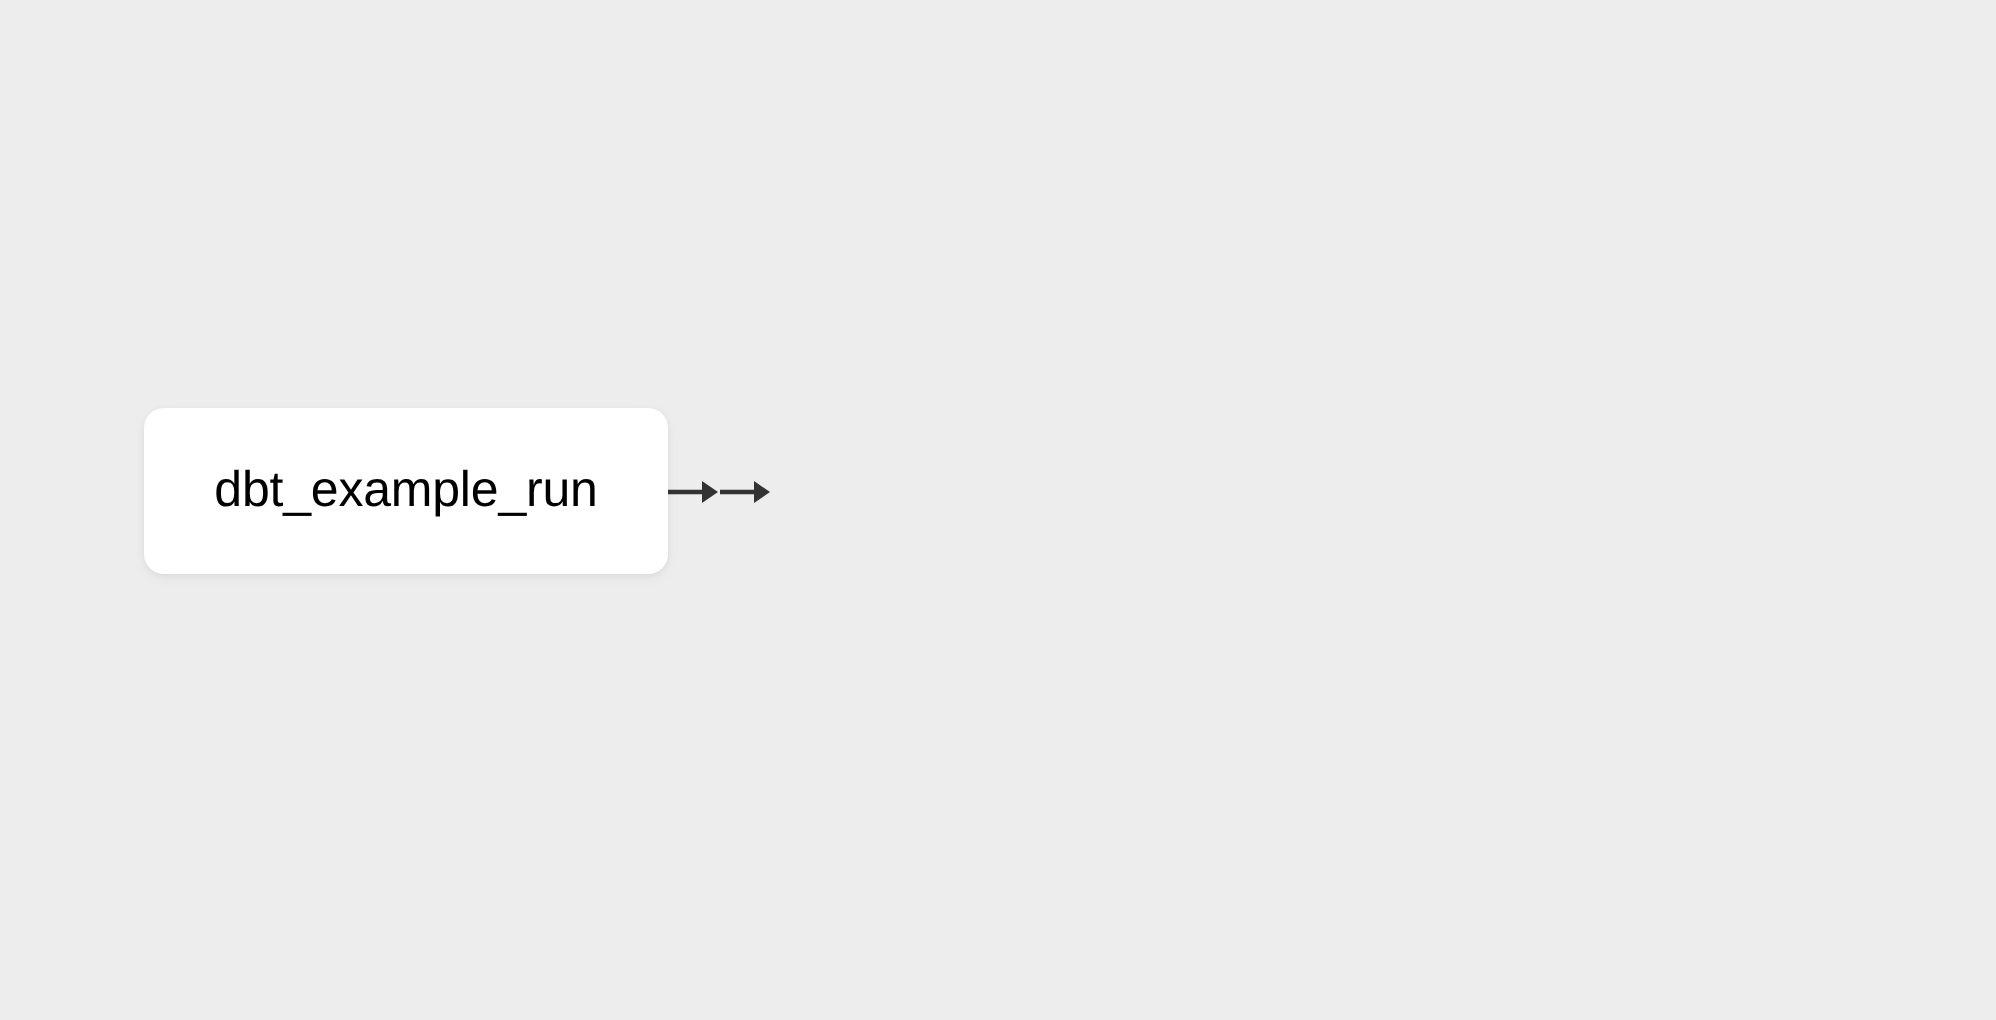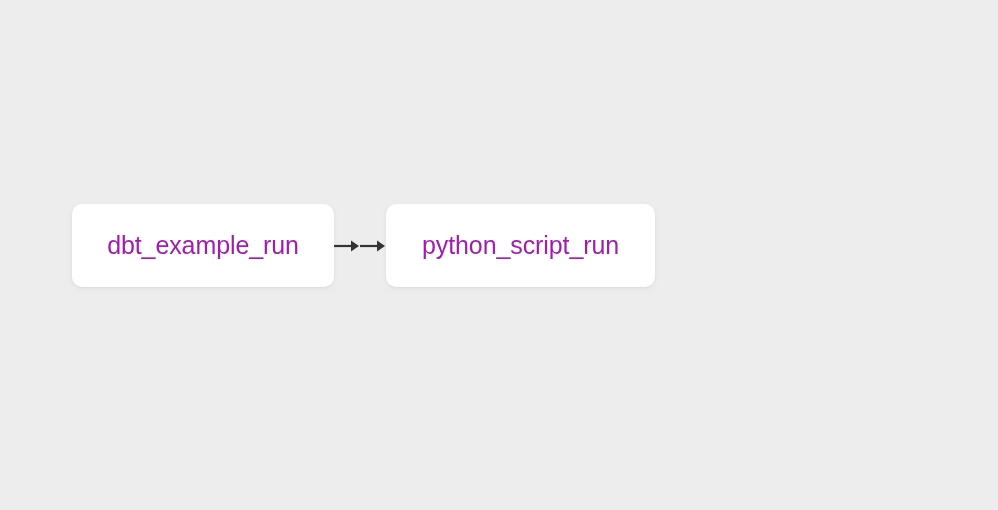--- a/index.html
+++ b/index.html
@@ -37,21 +37,21 @@
     display: flex;
     align-items: center;
     justify-content: center;
     box-sizing: border-box;
     box-shadow: 0 1px 3px rgba(0,0,0,0.055), 0 2px 8px rgba(0,0,0,0.035);
   }
 
   .dag-node-label {
     font-size: 25px;
     line-height: 1;
-    color: #a21caf;
+    color: #000000;
     white-space: nowrap;
     letter-spacing: -0.1px;
   }
 
   .dag-node-1 { width: 262px; }
   .dag-node-2 { width: 267px; }
   .dag-node-3 { width: 269px; }
 
   .dag-edge {
     width: 26px;
@@ -88,18 +88,15 @@
 
     <div class="dag-edge">
       <span>
         <svg width="26" height="14" viewBox="0 0 26 14" aria-hidden="true">
           <line x1="0" y1="7" x2="18" y2="7" stroke="#333333" stroke-width="2.2"></line>
           <path d="M17 1.5 L25 7 L17 12.5 Z" fill="#333333"></path>
         </svg>
       </span>
     </div>
 
-    <div class="dag-node dag-node-3">
-      <span class="dag-node-label">python_script_run</span>
-    </div>
 
   </div>
 </div>
 
 </body></html>

